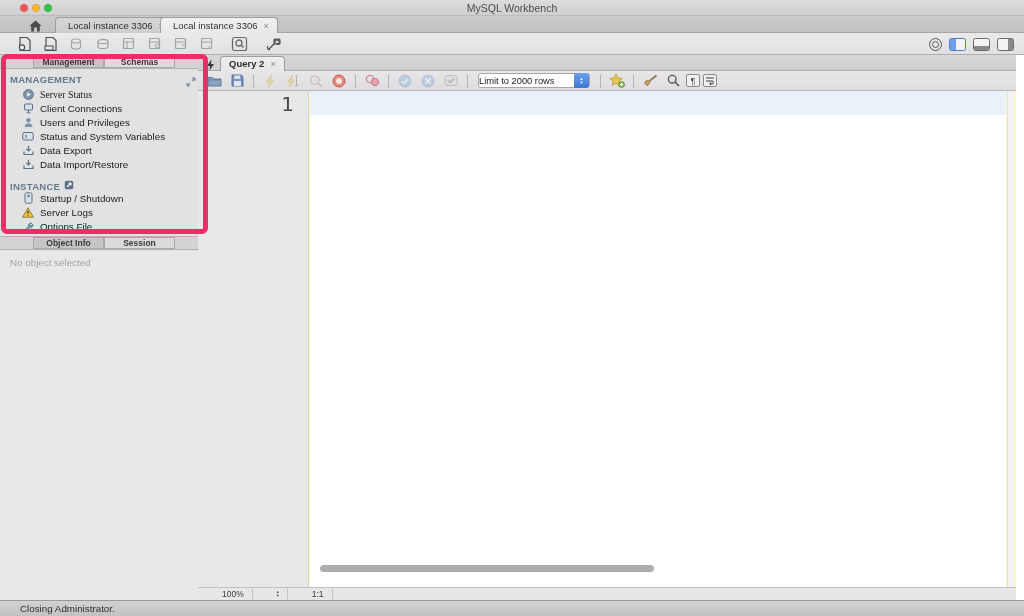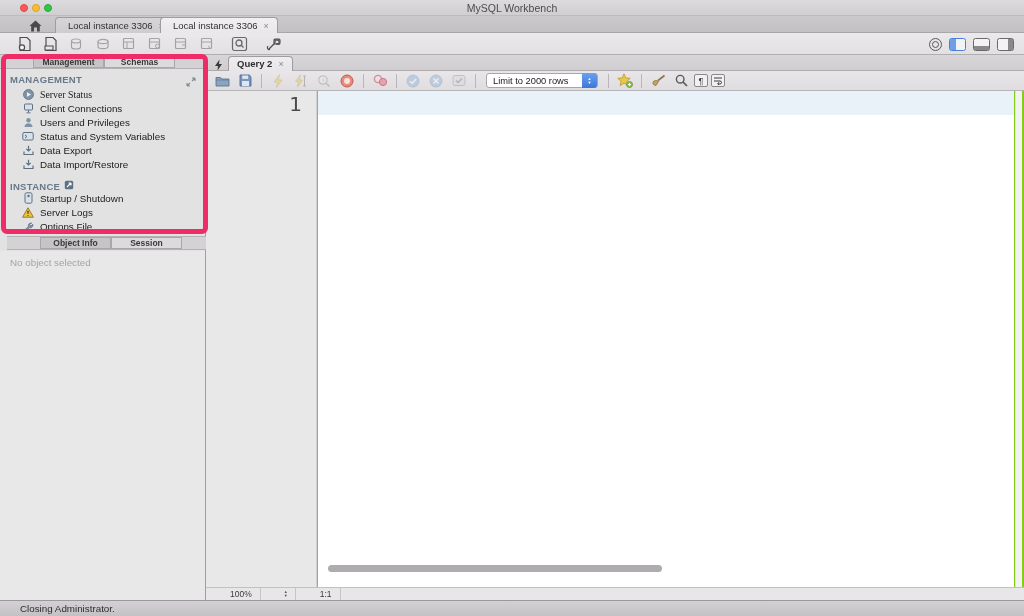--- a/index.html
+++ b/index.html
@@ -75,30 +75,30 @@
     display:flex; align-items:center; gap:4px;
     font-size:9.5px; font-weight:bold; color:#66788a; letter-spacing:.3px;
   }
   .mgmt-header { position:absolute; left:10px; top:19px; }
   .expand-btn { position:absolute; right:9px; top:18px; width:10px; height:10px; }
   .side-item { position:absolute; left:22px; display:flex; align-items:center; gap:6px;
     font-size:9.8px; color:#1b1b1b; white-space:nowrap; }
   .side-item .ic { width:12px; height:12px; display:flex; align-items:center; justify-content:center; }
   .inst-header { position:absolute; left:10px; top:125px; }
   .info-tabrow { position:absolute; left:0; top:181px; width:100%; height:14px;
-    background:#d4d2d4; border-top:1px solid #b4b2b4; border-bottom:1px solid #b4b2b4;margin-left:7px; }
+    background:#d4d2d4; border-top:1px solid #b4b2b4; border-bottom:1px solid #b4b2b4; }
   .info-panel { position:absolute; left:0; top:196px; right:0; bottom:0; background:#e9e8e9; }
   .info-placeholder { position:absolute; left:10px; top:6px; font-size:9.8px; color:#a5a4a5; }
   
   .annotation-rect {
     position:absolute; left:1px; top:54px; width:207px; height:180px;
     border:5px solid #ee2d68; border-radius:6px; pointer-events:none; z-index:50;
   }
   
-  .editor { position:absolute; left:206px; top:55px; width:818px; height:545px; background:#84cc16; }
+  .editor { position:absolute; left:198px; top:55px; width:818px; height:545px; background:#fef9c3; }
   .qtabbar { position:absolute; left:0; top:0; width:100%; height:16px;
     background:linear-gradient(#d8d6d8,#cfcdcf); border-bottom:1px solid #aeacae; }
   .qtab-bolt { position:absolute; left:8px; top:2px; }
   .qtab {
     position:absolute; left:22px; top:1px; height:15px; line-height:14px;
     padding:0 8px; background:linear-gradient(#efedef,#e7e5e7);
     border:1px solid #9e9c9e; border-bottom:none; border-radius:4px 4px 0 0;
     font-size:9.5px; font-weight:bold; color:#2e2e2e;
   }
   .qtab .close-x { color:#8c8a8c; margin-left:6px; font-weight:normal; font-size:9px; }
@@ -106,21 +106,21 @@
     position:absolute; left:0; top:16px; width:100%; height:20px;
     background:linear-gradient(#e8e6e8,#dfdddf); border-bottom:1px solid #b6b4b6;
     display:flex; align-items:center; padding-left:6px; gap:3px;
   }
   .qt-icon { width:20px; height:16px; display:flex; align-items:center; justify-content:center; }
   .vsep { width:1px; height:14px; background:#b8b6b8; margin:0 3px; }
   .limit-select {
     width:112px; height:15px; background:#fff; border:1px solid #a8a6a8; border-radius:3px;
     display:flex; align-items:center; position:relative; margin:0 4px;
   }
-  .limit-select .val { font-size:9.3px; color:#222; padding-left:6px; flex:1; }
+  .limit-select .val { font-size:9.3px; color:#222; padding-left:0; flex:1; }
   .limit-select .stepper {
     width:15px; height:15px; border-radius:0 3px 3px 0;
     background:linear-gradient(#6aa2ee,#3c77d6);
     display:flex; flex-direction:column; align-items:center; justify-content:center;
     color:#fff; font-size:4px; line-height:4px;
   }
   .boxed { border:1px solid #8a888a; border-radius:2px; background:#f2f0f2;
     width:14px; height:13px; display:flex; align-items:center; justify-content:center;
     font-size:9px; color:#3c3c3c; }
   

